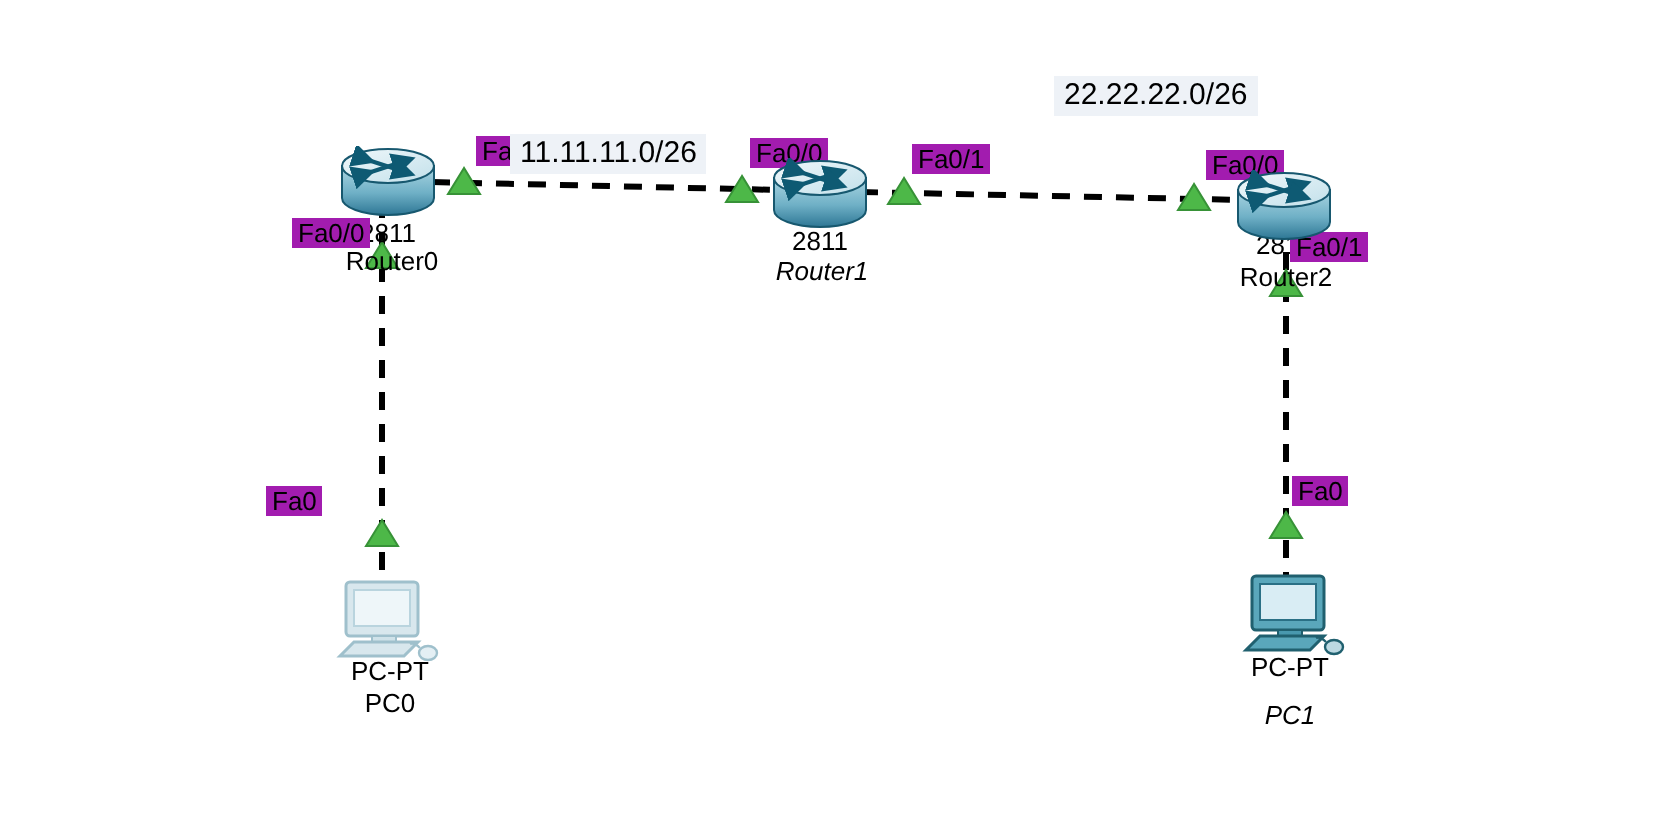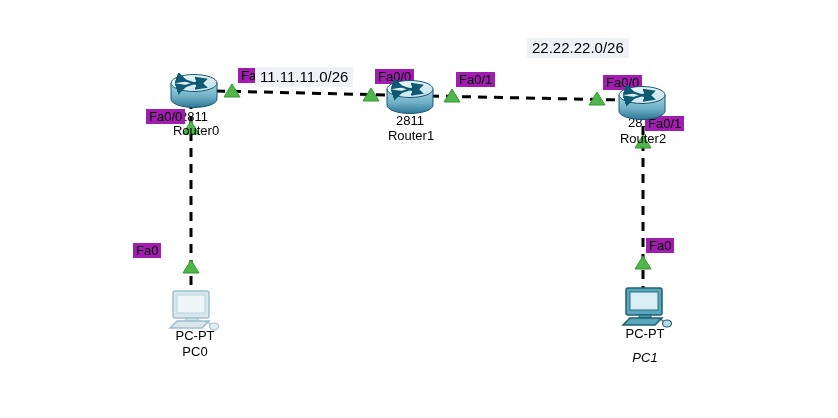--- a/index.html
+++ b/index.html
@@ -111,21 +111,21 @@
       <rect x="5" y="1" width="36" height="27" rx="2" fill="#5aa7bb" stroke="#20606f" stroke-width="1.5"></rect>
       <rect x="9" y="5" width="28" height="18" fill="#d9edf4" stroke="#2a7085" stroke-width="1"></rect>
       <rect x="18" y="28" width="12" height="3" fill="#4998ae" stroke="#20606f" stroke-width="1"></rect>
       <polygon points="2,38 34,38 41,31 9,31" fill="#5aa7bb" stroke="#20606f" stroke-width="1.5"></polygon>
       <path d="M42,34 Q39,31 37,32" fill="none" stroke="#20606f" stroke-width="1.2"></path>
       <ellipse cx="46" cy="36.5" rx="4.5" ry="3.5" fill="#bcd9e2" stroke="#20606f" stroke-width="1.2"></ellipse>
     </svg>
   </div>
 
   <div class="lbl devname" style="left:196px;top:123px;">Router0</div>
-  <div class="lbl devname" style="left:411px;top:128px;">Router1</div>
+  <div class="lbl devname" style="left:411px;top:128px;font-style:italic;">Router1</div>
   <div class="lbl devname" style="left:643px;top:131px;">Router2</div>
   <div class="lbl devname" style="left:195px;top:344px;">PC0</div>
   <div class="lbl devname" style="left:645px;top:350px;font-style:italic;">PC1</div>
 
   <div class="note" style="left:255px;top:26px;margin-top:41px;">11.11.11.0/26</div>
   <div class="note" style="left:527px;top:38px;text-align:center;">22.22.22.0/26</div>
 
 </div>
 
 </body></html>

